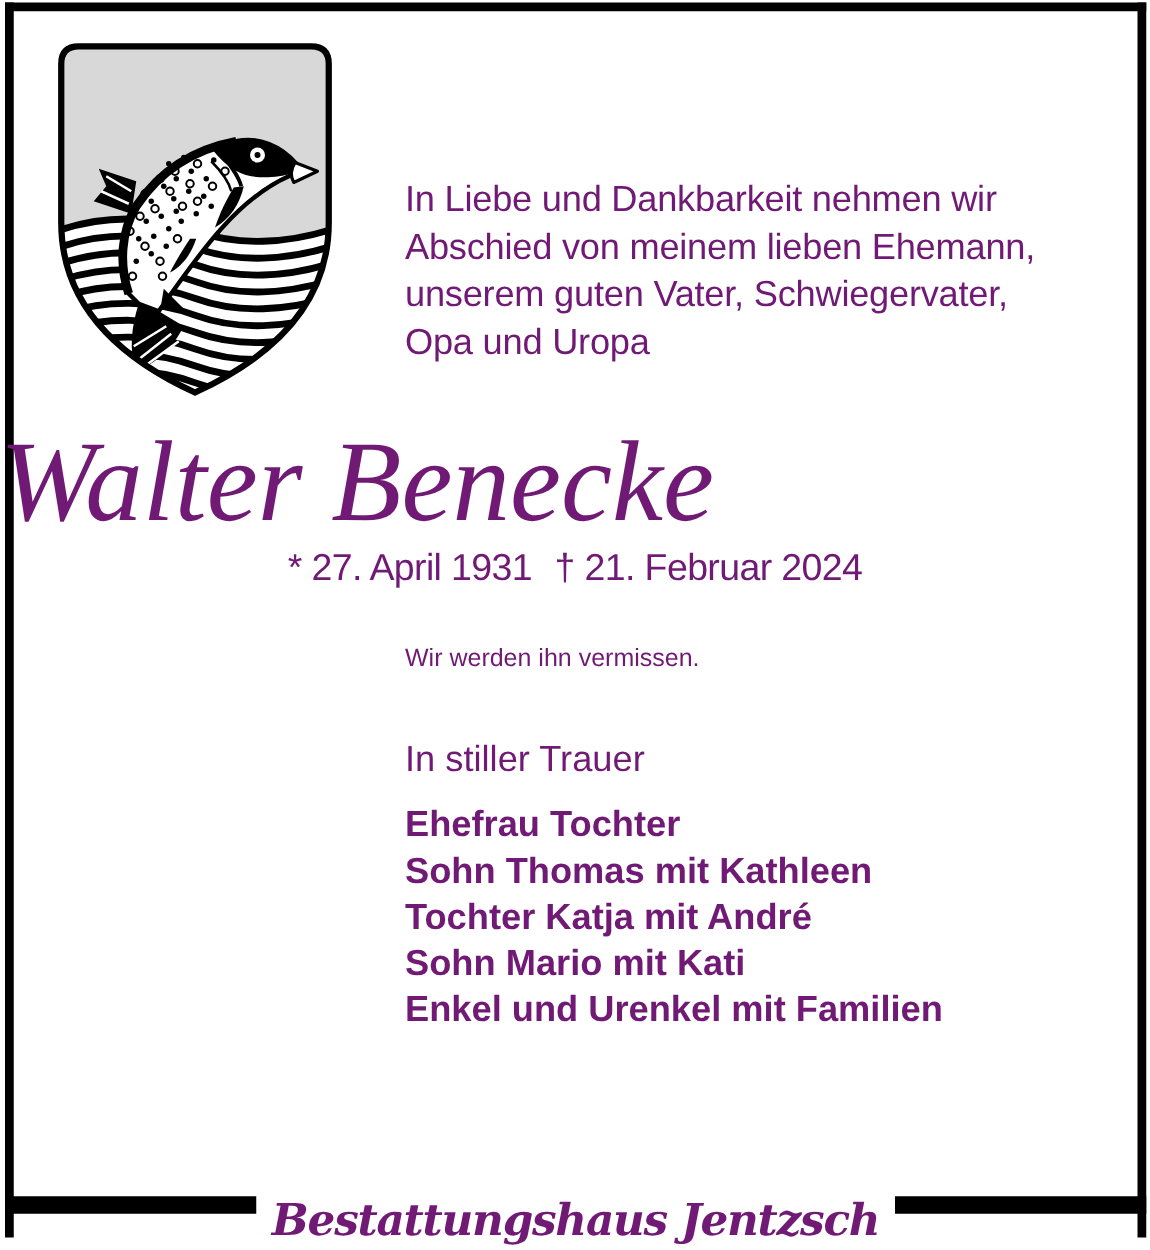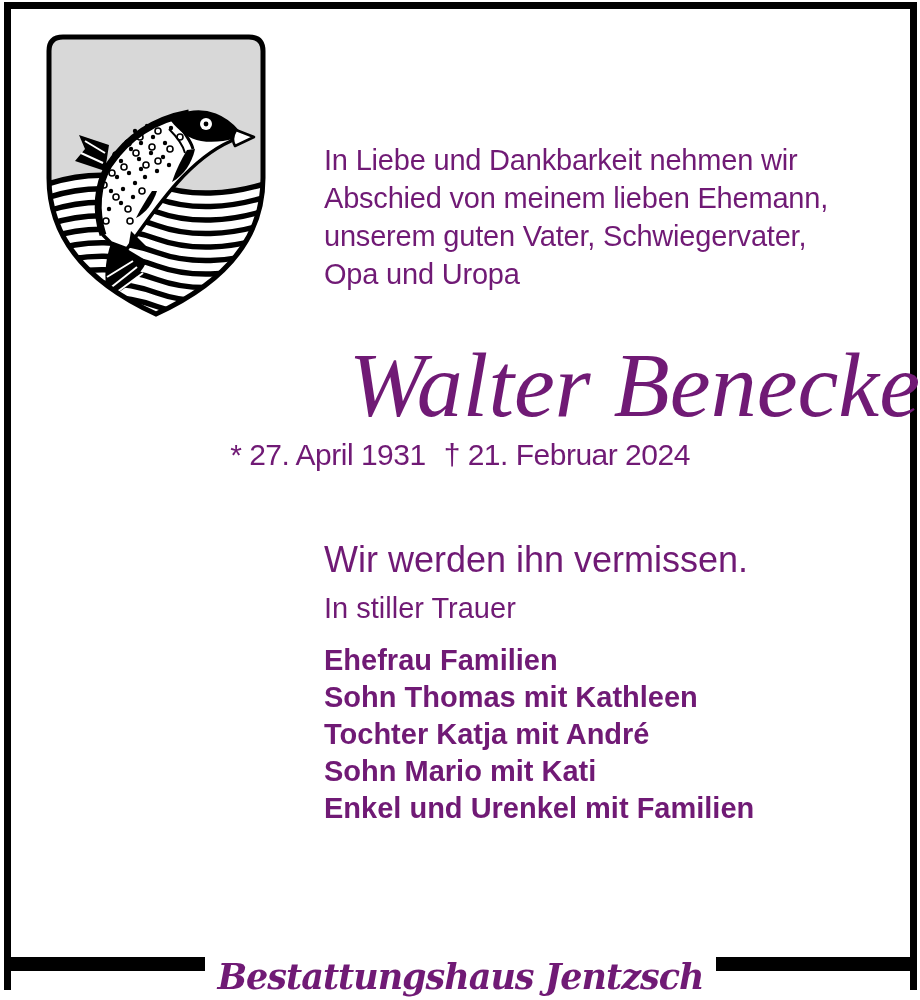--- a/index.html
+++ b/index.html
@@ -26,39 +26,39 @@
   .intro{
     position:absolute;
     left:324px;top:141px;
     font-size:29px;line-height:38px;
     letter-spacing:-0.2px;
   }
   .name{
     position:absolute;
     left:0;right:0;top:339px;
     margin:0;
-    text-align:right;
+    text-align:left;
     font-family:"Liberation Serif",serif;
     font-style:italic;
     font-weight:normal;
     font-size:92px;line-height:1.0;
     letter-spacing:0px;
   }
   .dates{
     position:absolute;
     left:0;right:0;top:437px;
     text-align:center;
     font-size:30px;line-height:36px;
     letter-spacing:-0.5px;
   }
   .dates .death{margin-left:18px;}
   .farewell{
     position:absolute;
-    left:324px;top:543px;
-    font-size:36px;line-height:34px;
+    left:324px;top:510px;
+    font-size:20px;line-height:34px;
   }
   .trauer{
     position:absolute;
     left:324px;top:591px;
     font-size:29px;line-height:34px;
   }
   .family{
     position:absolute;
     left:324px;top:642px;
     font-size:29px;line-height:37px;
@@ -222,21 +222,21 @@
 
   <div class="dates">
     <span class="birth">* 27. April 1931</span><span class="death">† 21. Februar 2024</span>
   </div>
 
   <div class="farewell">Wir werden ihn vermissen.</div>
 
   <div class="trauer">In stiller Trauer</div>
 
   <div class="family">
-    <div>Ehefrau Familien</div>
+    <div>Ehefrau Tochter</div>
     <div>Sohn Thomas mit Kathleen</div>
     <div>Tochter Katja mit André</div>
     <div>Sohn Mario mit Kati</div>
     <div>Enkel und Urenkel mit Familien</div>
   </div>
 
 
   <div class="footer">
     <div class="bar"></div>
     <div class="logo-text">Bestattungshaus Jentzsch</div>

